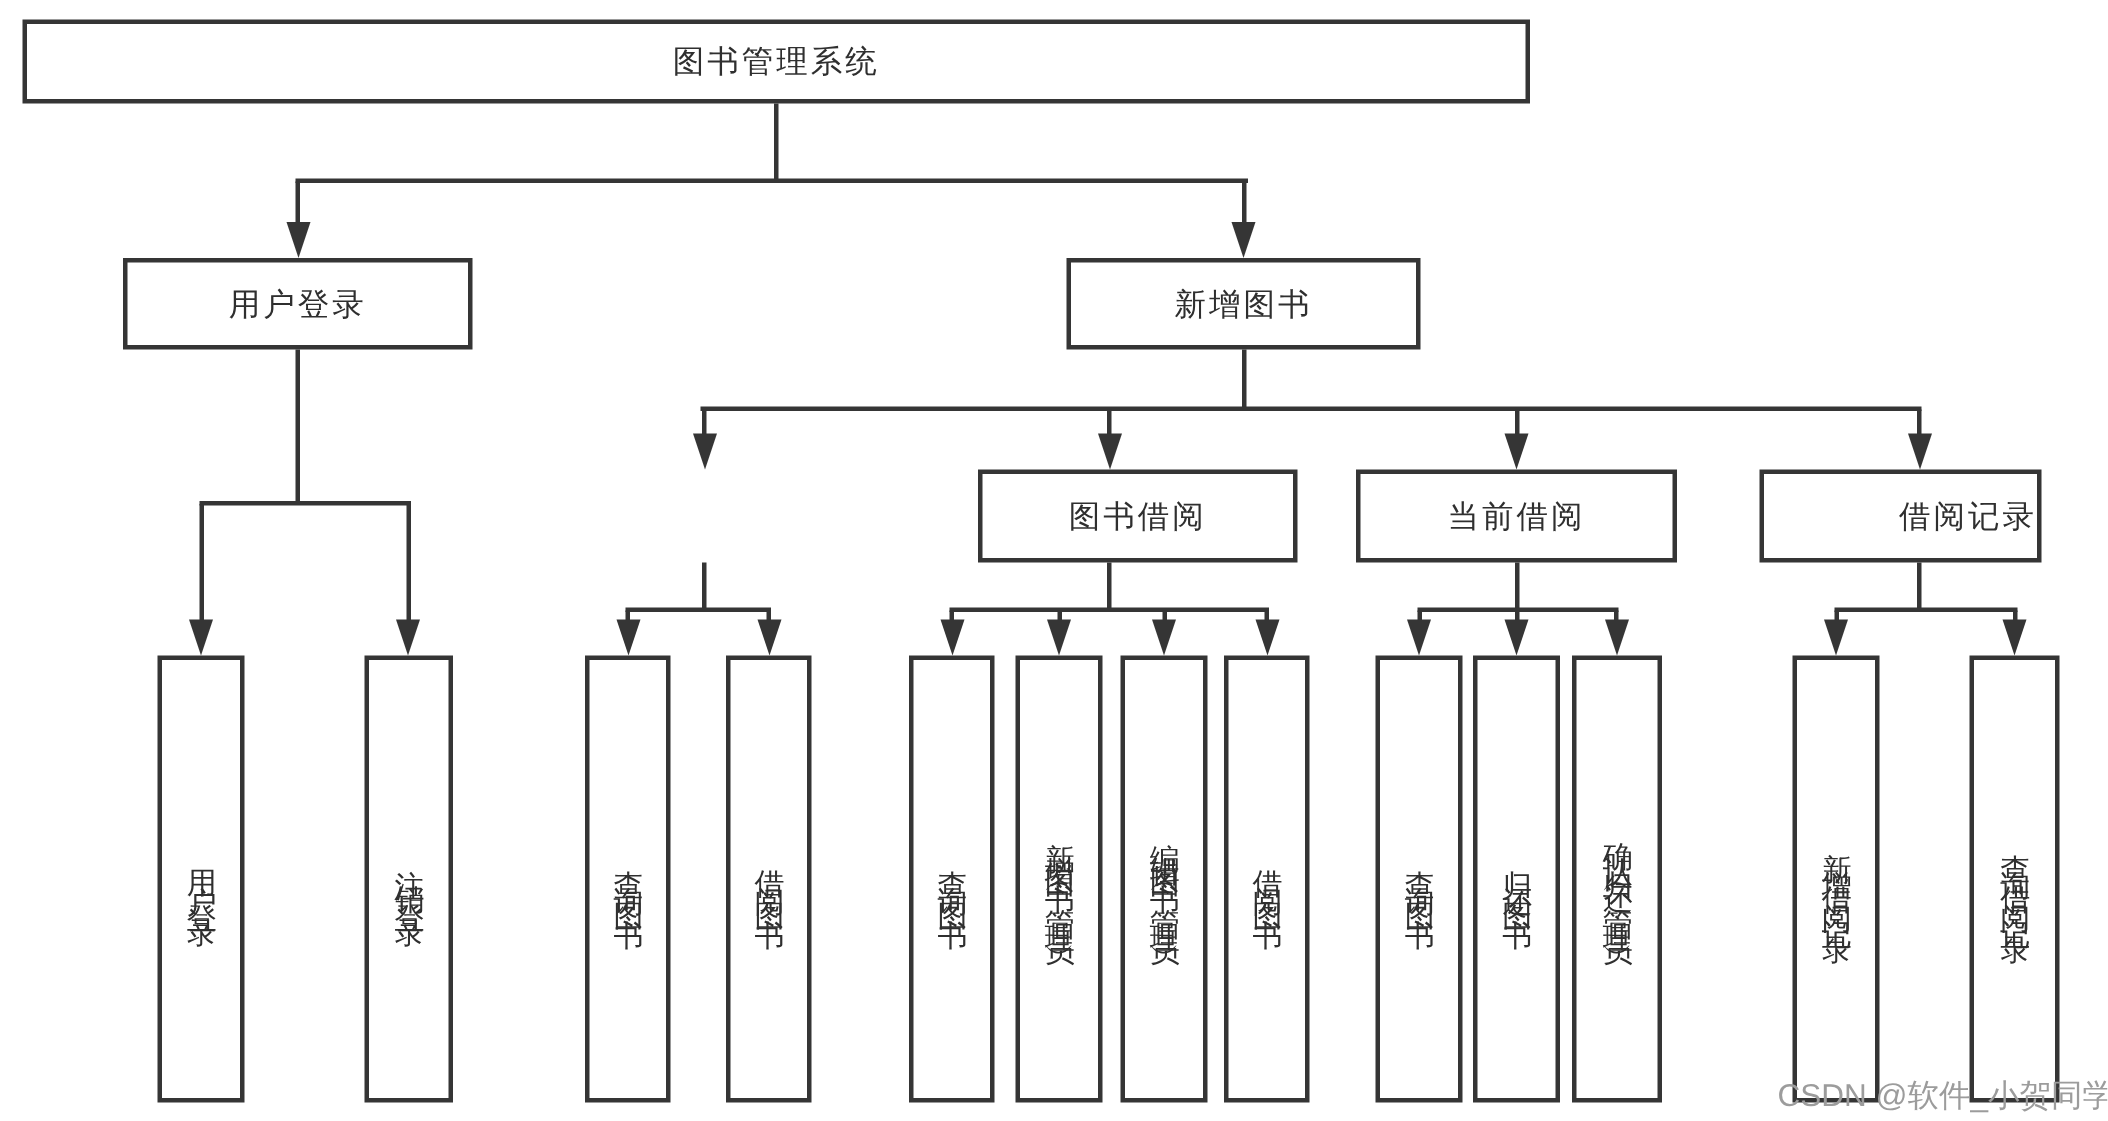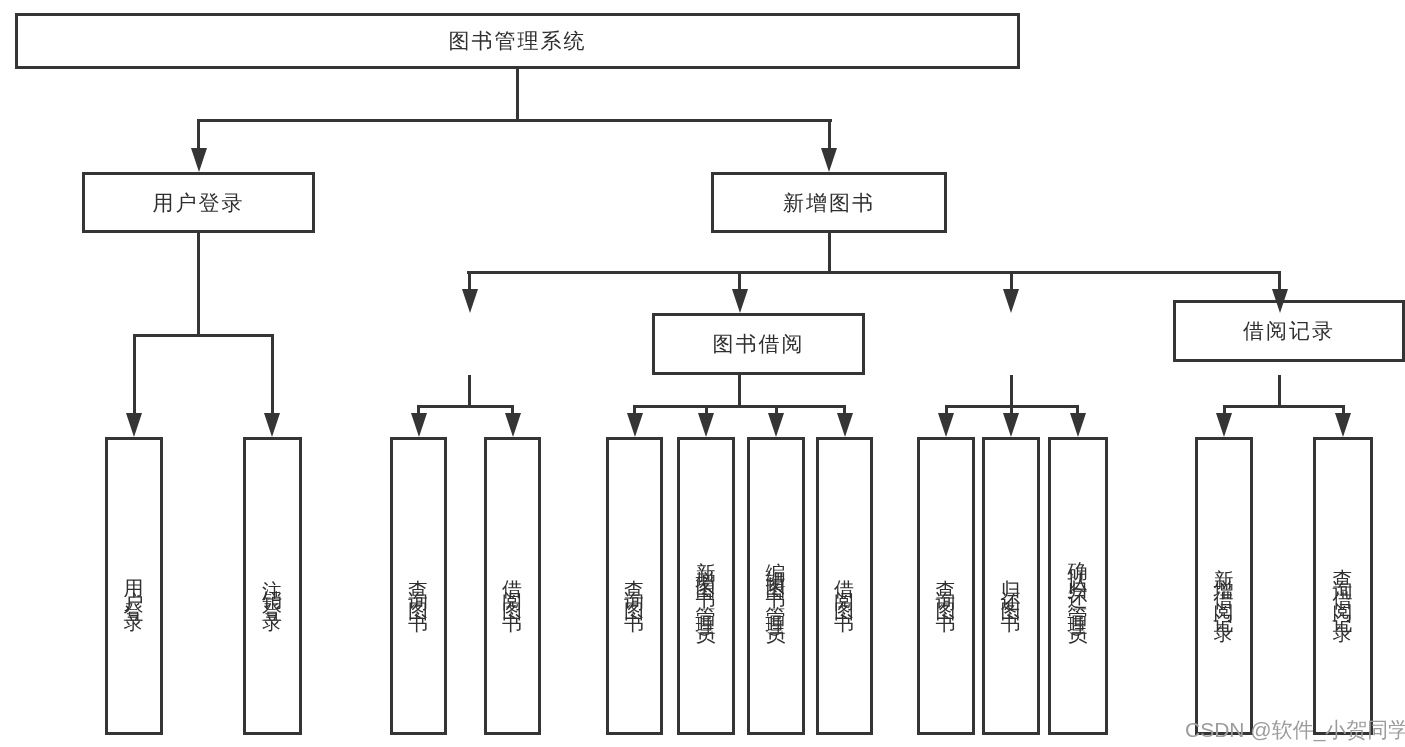--- a/index.html
+++ b/index.html
@@ -75,21 +75,24 @@
   <div class="box" style="left:82px;top:172px;width:233px;height:61px;">
     <span class="hlabel">用户登录</span>
   </div>
   <div class="box" style="left:711px;top:172px;width:236px;height:61px;">
     <span class="hlabel">新增图书</span>
   </div>
 
   <div class="box" style="left:652px;top:313px;width:213px;height:62px;">
     <span class="hlabel">图书借阅</span>
   </div>
-  <div class="box" style="left:1173px;top:300px;width:232px;height:62px;">
+  <div class="box" style="left:904px;top:313px;width:214px;height:62px;">
+    <span class="hlabel">当前借阅</span>
+  </div>
+  <div class="box" style="left:1173px;top:313px;width:188px;height:62px;justify-content:flex-end;">
     <span class="hlabel">借阅记录</span>
   </div>
 
   <div class="box" style="left:105px;top:437px;width:58px;height:298px;">
     <span class="vtext">用户登录</span>
   </div>
   <div class="box" style="left:243px;top:437px;width:59px;height:298px;">
     <span class="vtext">注销登录</span>
   </div>
 

